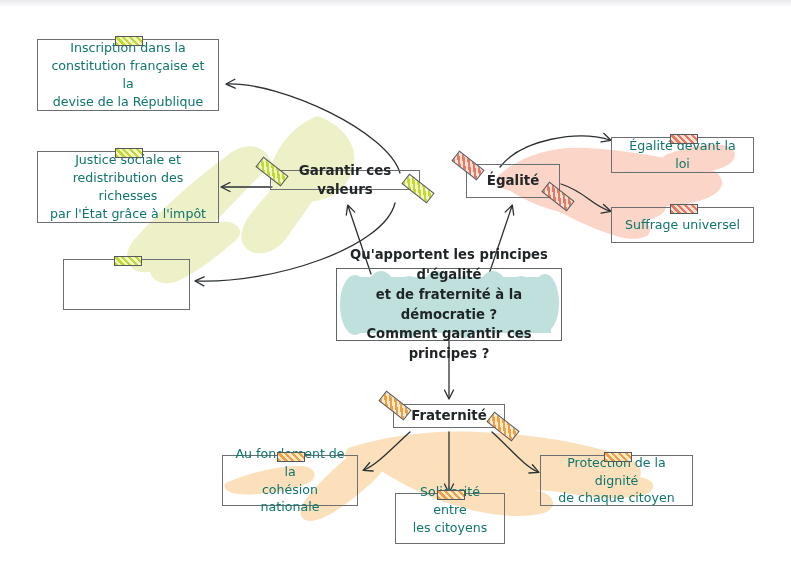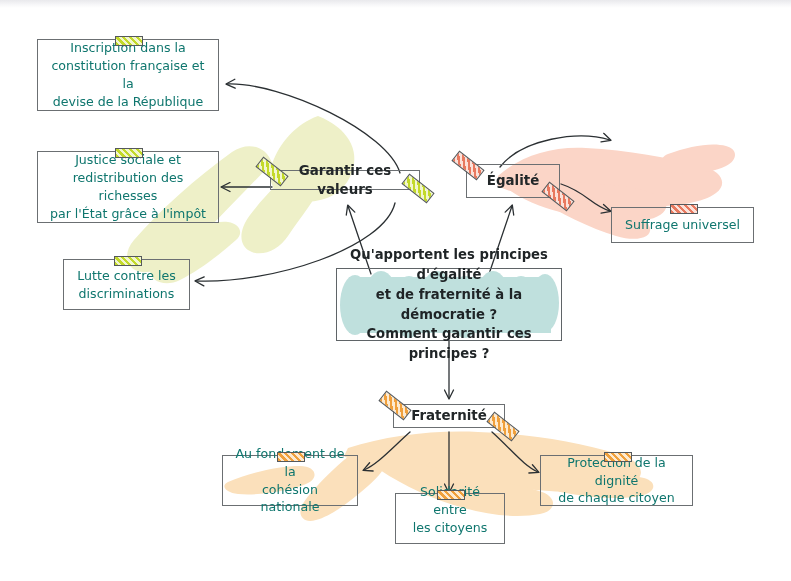--- a/index.html
+++ b/index.html
@@ -187,30 +187,32 @@
 
     <div class="node" style="left:37px;top:151px;width:182px;height:72px;">
       <span class="tape top tape-green"></span>
       <span class="txt">Justice sociale et
 redistribution des richesses
 par l'État grâce à l'impôt</span>
     </div>
 
     <div class="node" style="left:63px;top:259px;width:127px;height:51px;">
       <span class="tape top tape-green"></span>
-      <span class="txt">Lutte contre les
-discriminations</span>
     </div>
 
     <div class="node branch" style="left:466px;top:164px;width:94px;height:34px;">
       <span class="tape diag left tape-salmon"></span>
       <span class="tape diag right tape-salmon"></span>
       <span class="txt">Égalité</span>
     </div>
 
+    <div class="node" style="left:611px;top:137px;width:143px;height:36px;">
+      <span class="tape top tape-salmon"></span>
+      <span class="txt">Égalité devant la loi</span>
+    </div>
 
     <div class="node" style="left:611px;top:207px;width:143px;height:36px;text-align:right;">
       <span class="tape top tape-salmon"></span>
       <span class="txt">Suffrage universel</span>
     </div>
 
     <div class="node branch" style="left:393px;top:404px;width:112px;height:24px;">
       <span class="tape diag left tape-orange"></span>
       <span class="tape diag right tape-orange"></span>
       <span class="txt">Fraternité</span>

